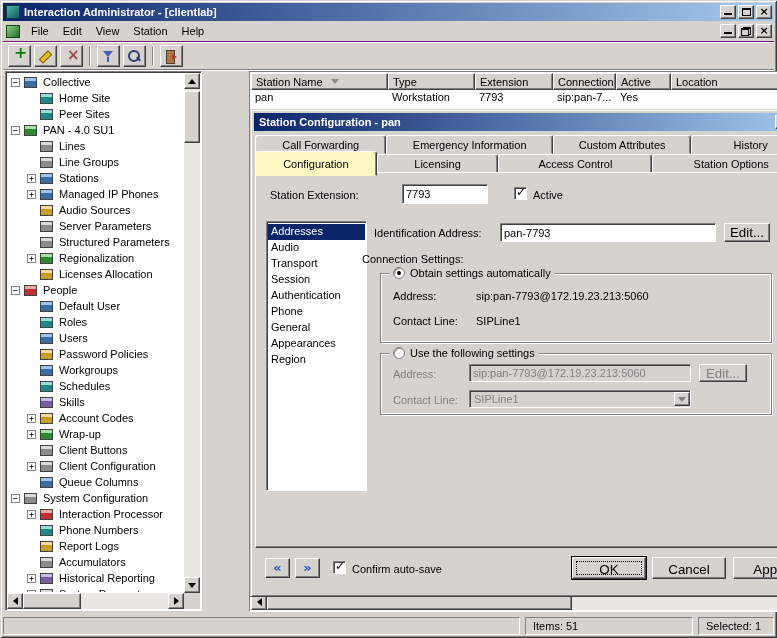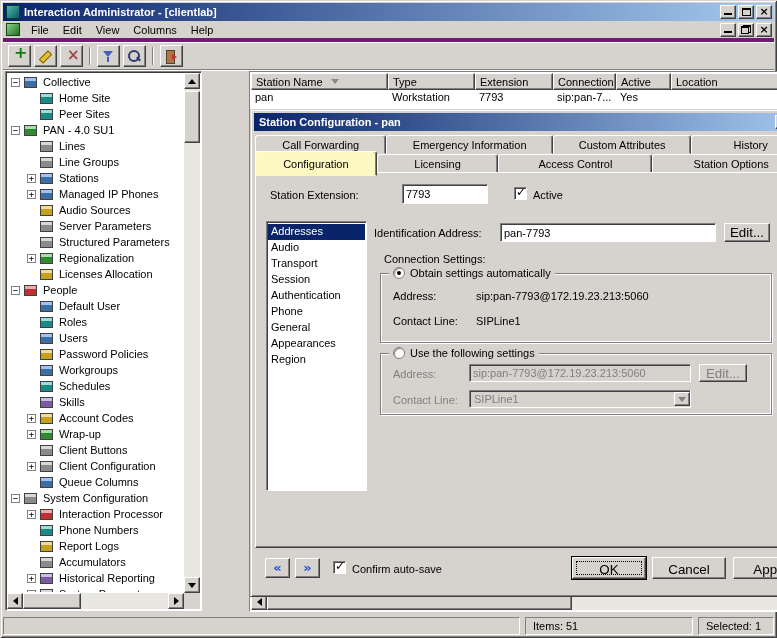--- a/index.html
+++ b/index.html
@@ -27,21 +27,21 @@
   .tbtn { width:16px; height:14px; position:relative; display:flex; align-items:center; justify-content:center; color:#000; }
   .g-min { width:8px; height:8px; border-bottom:2px solid #000; margin-top:-2px; }
   .g-max { width:9px; height:8px; border:1px solid #000; border-top-width:2px; }
   .g-restore { position:relative; width:10px; height:9px; }
   .g-restore::before { content:""; position:absolute; right:0; top:0; width:6px; height:5px; border:1px solid #000; border-top-width:2px; }
   .g-restore::after { content:""; position:absolute; left:0; bottom:0; width:6px; height:5px; border:1px solid #000; border-top-width:2px; background:#d6d3ce; }
   .g-x { font:bold 11px/10px "DejaVu Sans",sans-serif; }
 
   
   .menubar { position:absolute; left:3px; top:21px; right:3px; height:21px; display:flex; align-items:center; padding-left:3px;
-    border-bottom:4px solid #701a75; box-shadow:0 1px 0 #fff; }
+    border-bottom:1px solid #701a75; box-shadow:0 1px 0 #fff; }
   .mdi-icon { width:14px; height:13px; background:linear-gradient(135deg,#8fd08f,#1f6e1f); border:1px solid #114411; margin-right:4px; }
   .menu-item { padding:3px 7px; }
   .mdi-btns { margin-left:auto; display:flex; gap:2px; padding-right:2px; }
 
   
   .toolbar { position:absolute; left:3px; top:43px; right:3px; height:27px; display:flex; align-items:center; padding-left:5px; gap:3px;
     border-bottom:1px solid #808080; box-shadow:0 1px 0 #fff; }
   .toolbtn { width:23px; height:22px; position:relative; display:flex; align-items:center; justify-content:center; }
   .tsep { width:2px; height:18px; border-left:1px solid #808080; border-right:1px solid #fff; margin:0 3px; }
   .ticon14 { position:relative; width:15px; height:14px; }
@@ -167,21 +167,21 @@
           <span class="g-x">×</span>
         </span>
     </span>
   </div>
 
   <div class="menubar">
     <span class="mdi-icon"></span>
     <span class="menu-item">File</span>
     <span class="menu-item">Edit</span>
     <span class="menu-item">View</span>
-    <span class="menu-item">Columns</span>
+    <span class="menu-item">Station</span>
     <span class="menu-item">Help</span>
     <span class="mdi-btns">
       <span class="tbtn raised">
           <span class="g-min"></span>
         </span>
       <span class="tbtn raised">
           <span class="g-restore"></span>
         </span>
       <span class="tbtn raised">
           <span class="g-x">×</span>
@@ -465,21 +465,21 @@
           <div class="item">Phone</div>
           <div class="item">General</div>
           <div class="item">Appearances</div>
           <div class="item">Region</div>
         </div>
 
         <span class="lbl" style="left:118px;top:54px">Identification Address:</span>
         <input class="field" style="left: 244px; top: 50px; width: 216px; height: 19px;" value="pan-7793">
         <button class="btn" style="position:absolute;left:468px;top:50px;width:46px;height:19px">Edit...</button>
 
-        <span class="lbl" style="left:128px;top:80px">Connection Settings:</span>
+        <span class="lbl" style="left:106px;top:80px">Connection Settings:</span>
 
         <div class="group" style="left:124px;top:100px;width:392px;height:70px">
           <span class="group-legend">
             <span class="radio" data-checked="true"></span>
             <span>Obtain settings automatically</span>
           </span>
           <span class="lbl" style="left:12px;top:16px">Address:</span>
           <span class="lbl" style="left:95px;top:16px">sip:pan-7793@172.19.23.213:5060</span>
           <span class="lbl" style="left:12px;top:41px">Contact Line:</span>
           <span class="lbl" style="left:95px;top:41px">SIPLine1</span>

